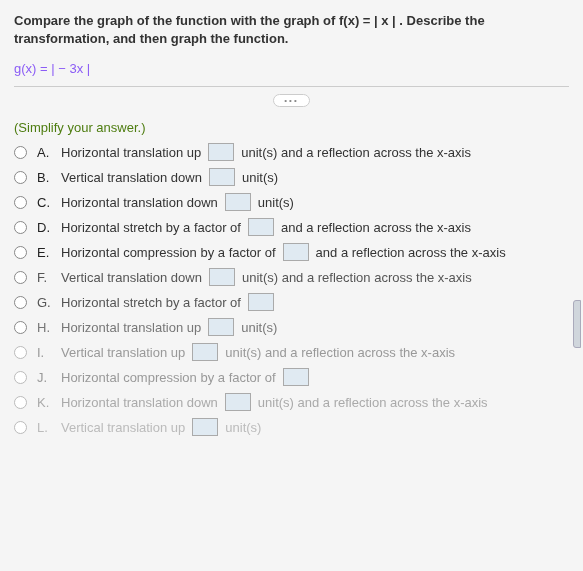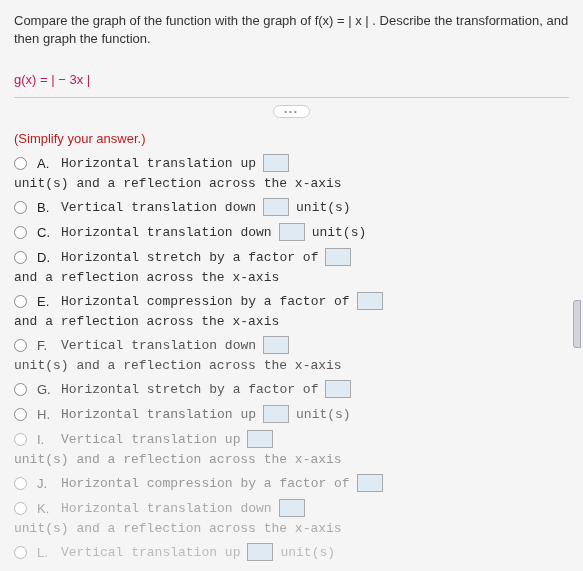--- a/index.html
+++ b/index.html
@@ -1,28 +1,28 @@
 <!DOCTYPE html>
 <html><head>
 <meta charset="utf-8">
 <style>
 * { box-sizing: border-box; margin: 0; padding: 0; }
 body { font-family: Arial, sans-serif; font-size: 13px; background: #e8e8e8; width: 583px; height: 571px; overflow: hidden; }
 .page { background: #f5f5f5; padding: 12px 14px; height: 100%; position: relative; }
-.header-text { color: #333; line-height: 1.4; margin-bottom: 24px; }
-.func-line { color: #be185d; margin-bottom: 4px; }
+.header-text { color: #333; line-height: 1.4; margin-bottom: 13px; font-weight: bold; }
+.func-line { color: #8b5cf6; margin-bottom: 4px; }
 .divider { border: none; border-top: 1px solid #ccc; margin: 10px 0 6px 0; }
 .dots-divider { text-align: center; margin: -2px 0 14px 0; position: relative; }
 .dots-divider span { background: #fff; border: 1px solid #ccc; border-radius: 10px; padding: 1px 10px; font-size: 8px; color: #888; letter-spacing: 2px; }
 .question { color: #333; line-height: 1.4; }
-.simplify { color: #b91c1c; margin-top: 2px; margin-bottom: 8px; }
+.simplify { color: #4d7c0f; margin-top: 2px; margin-bottom: 8px; }
 .option-row { display: flex; align-items: center; margin: 7px 0; color: #333; flex-wrap: wrap; gap: 4px; }
 .radio { width: 13px; height: 13px; border: 1px solid #888; border-radius: 50%; background: #fff; margin-right: 6px; flex-shrink: 0; }
 .letter { color: #222; margin-right: 4px; min-width: 16px; }
-.opt-text { color: #333; font-family: Liberation Mono, monospace; }
+.opt-text { color: #333; }
 .blank { display: inline-block; width: 26px; height: 18px; border: 1px solid #aaa; background: #e0eaf2; vertical-align: middle; margin: 0 3px; }
 .faded-1 .opt-text, .faded-1 .letter { color: #555; }
 .faded-2 .opt-text, .faded-2 .letter { color: #777; }
 .faded-3 .opt-text, .faded-3 .letter { color: #999; }
 .faded-4 .opt-text, .faded-4 .letter { color: #aaa; }
 .faded-5 .opt-text, .faded-5 .letter { color: #bbb; }
 .faded-5 .radio, .faded-4 .radio, .faded-3 .radio { border-color: #bbb; }
 .side-tab { position: absolute; right: 2px; top: 300px; width: 8px; height: 48px; background: #d0d6dc; border: 1px solid #aab; border-radius: 3px 0 0 3px; }
 </style>
 </head>

